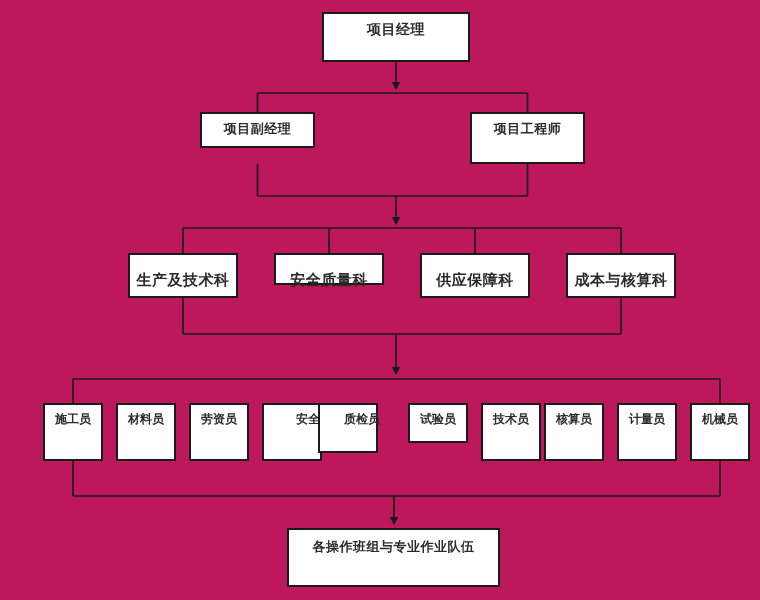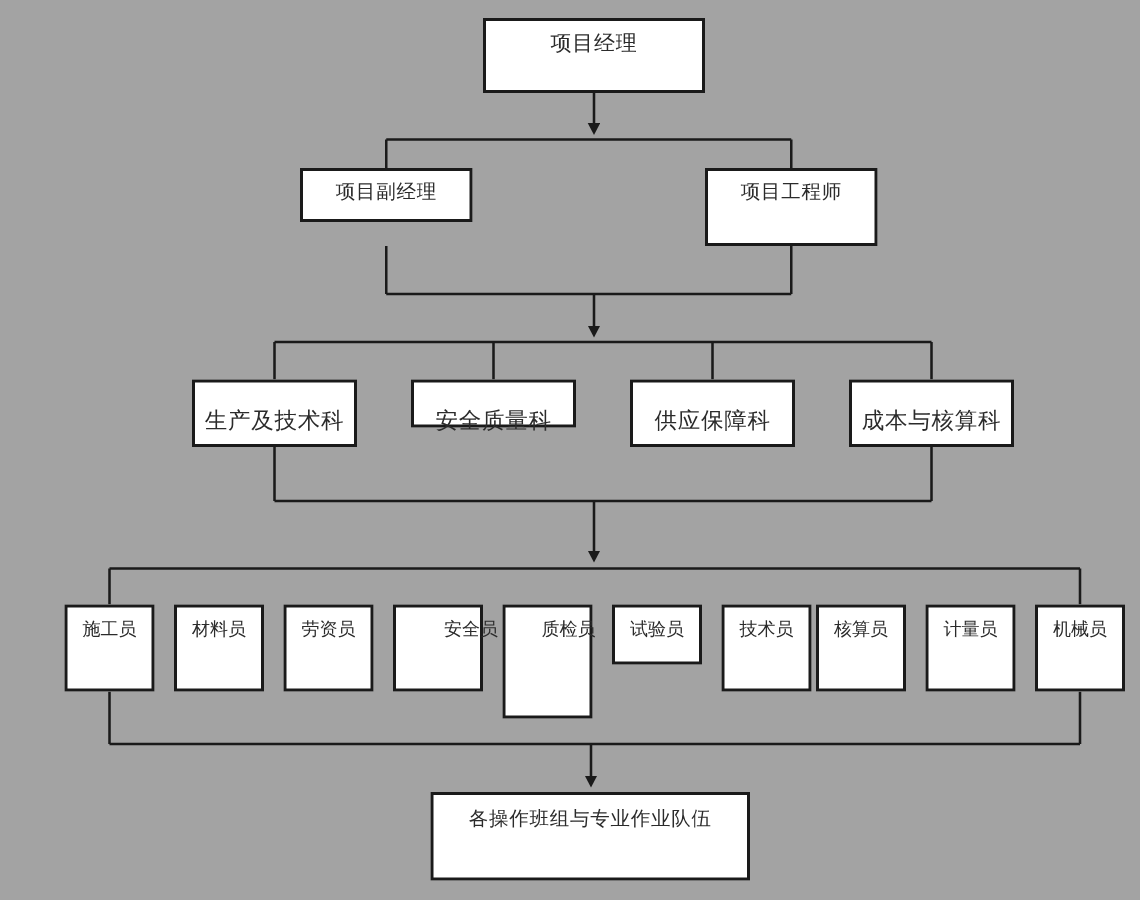--- a/index.html
+++ b/index.html
@@ -7,22 +7,23 @@
     padding: 0;
     background: #ffffff;
   }
   body {
     font-family: "DejaVu Sans", "Liberation Sans", sans-serif;
   }
   #chart-root {
     position: relative;
     width: 760px;
     height: 600px;
-    background: #a3a3a3;
+    background: #be185d;
     overflow: hidden;
+    font-weight: bold;
   }
   #edges {
     position: absolute;
     left: 0;
     top: 0;
     width: 760px;
     height: 600px;
   }
   .node {
     position: absolute;
@@ -123,21 +124,21 @@
   </div>
   <div class="node lvl4" style="left:116px; top:403px; width:60px; height:58px;">
     <span class="node-label">材料员</span>
   </div>
   <div class="node lvl4" style="left:189px; top:403px; width:60px; height:58px;">
     <span class="node-label">劳资员</span>
   </div>
   <div class="node lvl4" style="left:262px; top:403px; width:60px; height:58px;padding-left:44px;">
     <span class="node-label">安全员</span>
   </div>
-  <div class="node lvl4" style="left:335px; top:403px; width:60px; height:76px;padding-left:28px;">
+  <div class="node lvl4" style="left:318px; top:403px; width:60px; height:50px;padding-left:28px;">
     <span class="node-label">质检员</span>
   </div>
   <div class="node lvl4" style="left:408px; top:403px; width:60px; height:40px;">
     <span class="node-label">试验员</span>
   </div>
   <div class="node lvl4" style="left:481px; top:403px; width:60px; height:58px;">
     <span class="node-label">技术员</span>
   </div>
   <div class="node lvl4" style="left:544px; top:403px; width:60px; height:58px;">
     <span class="node-label">核算员</span>

